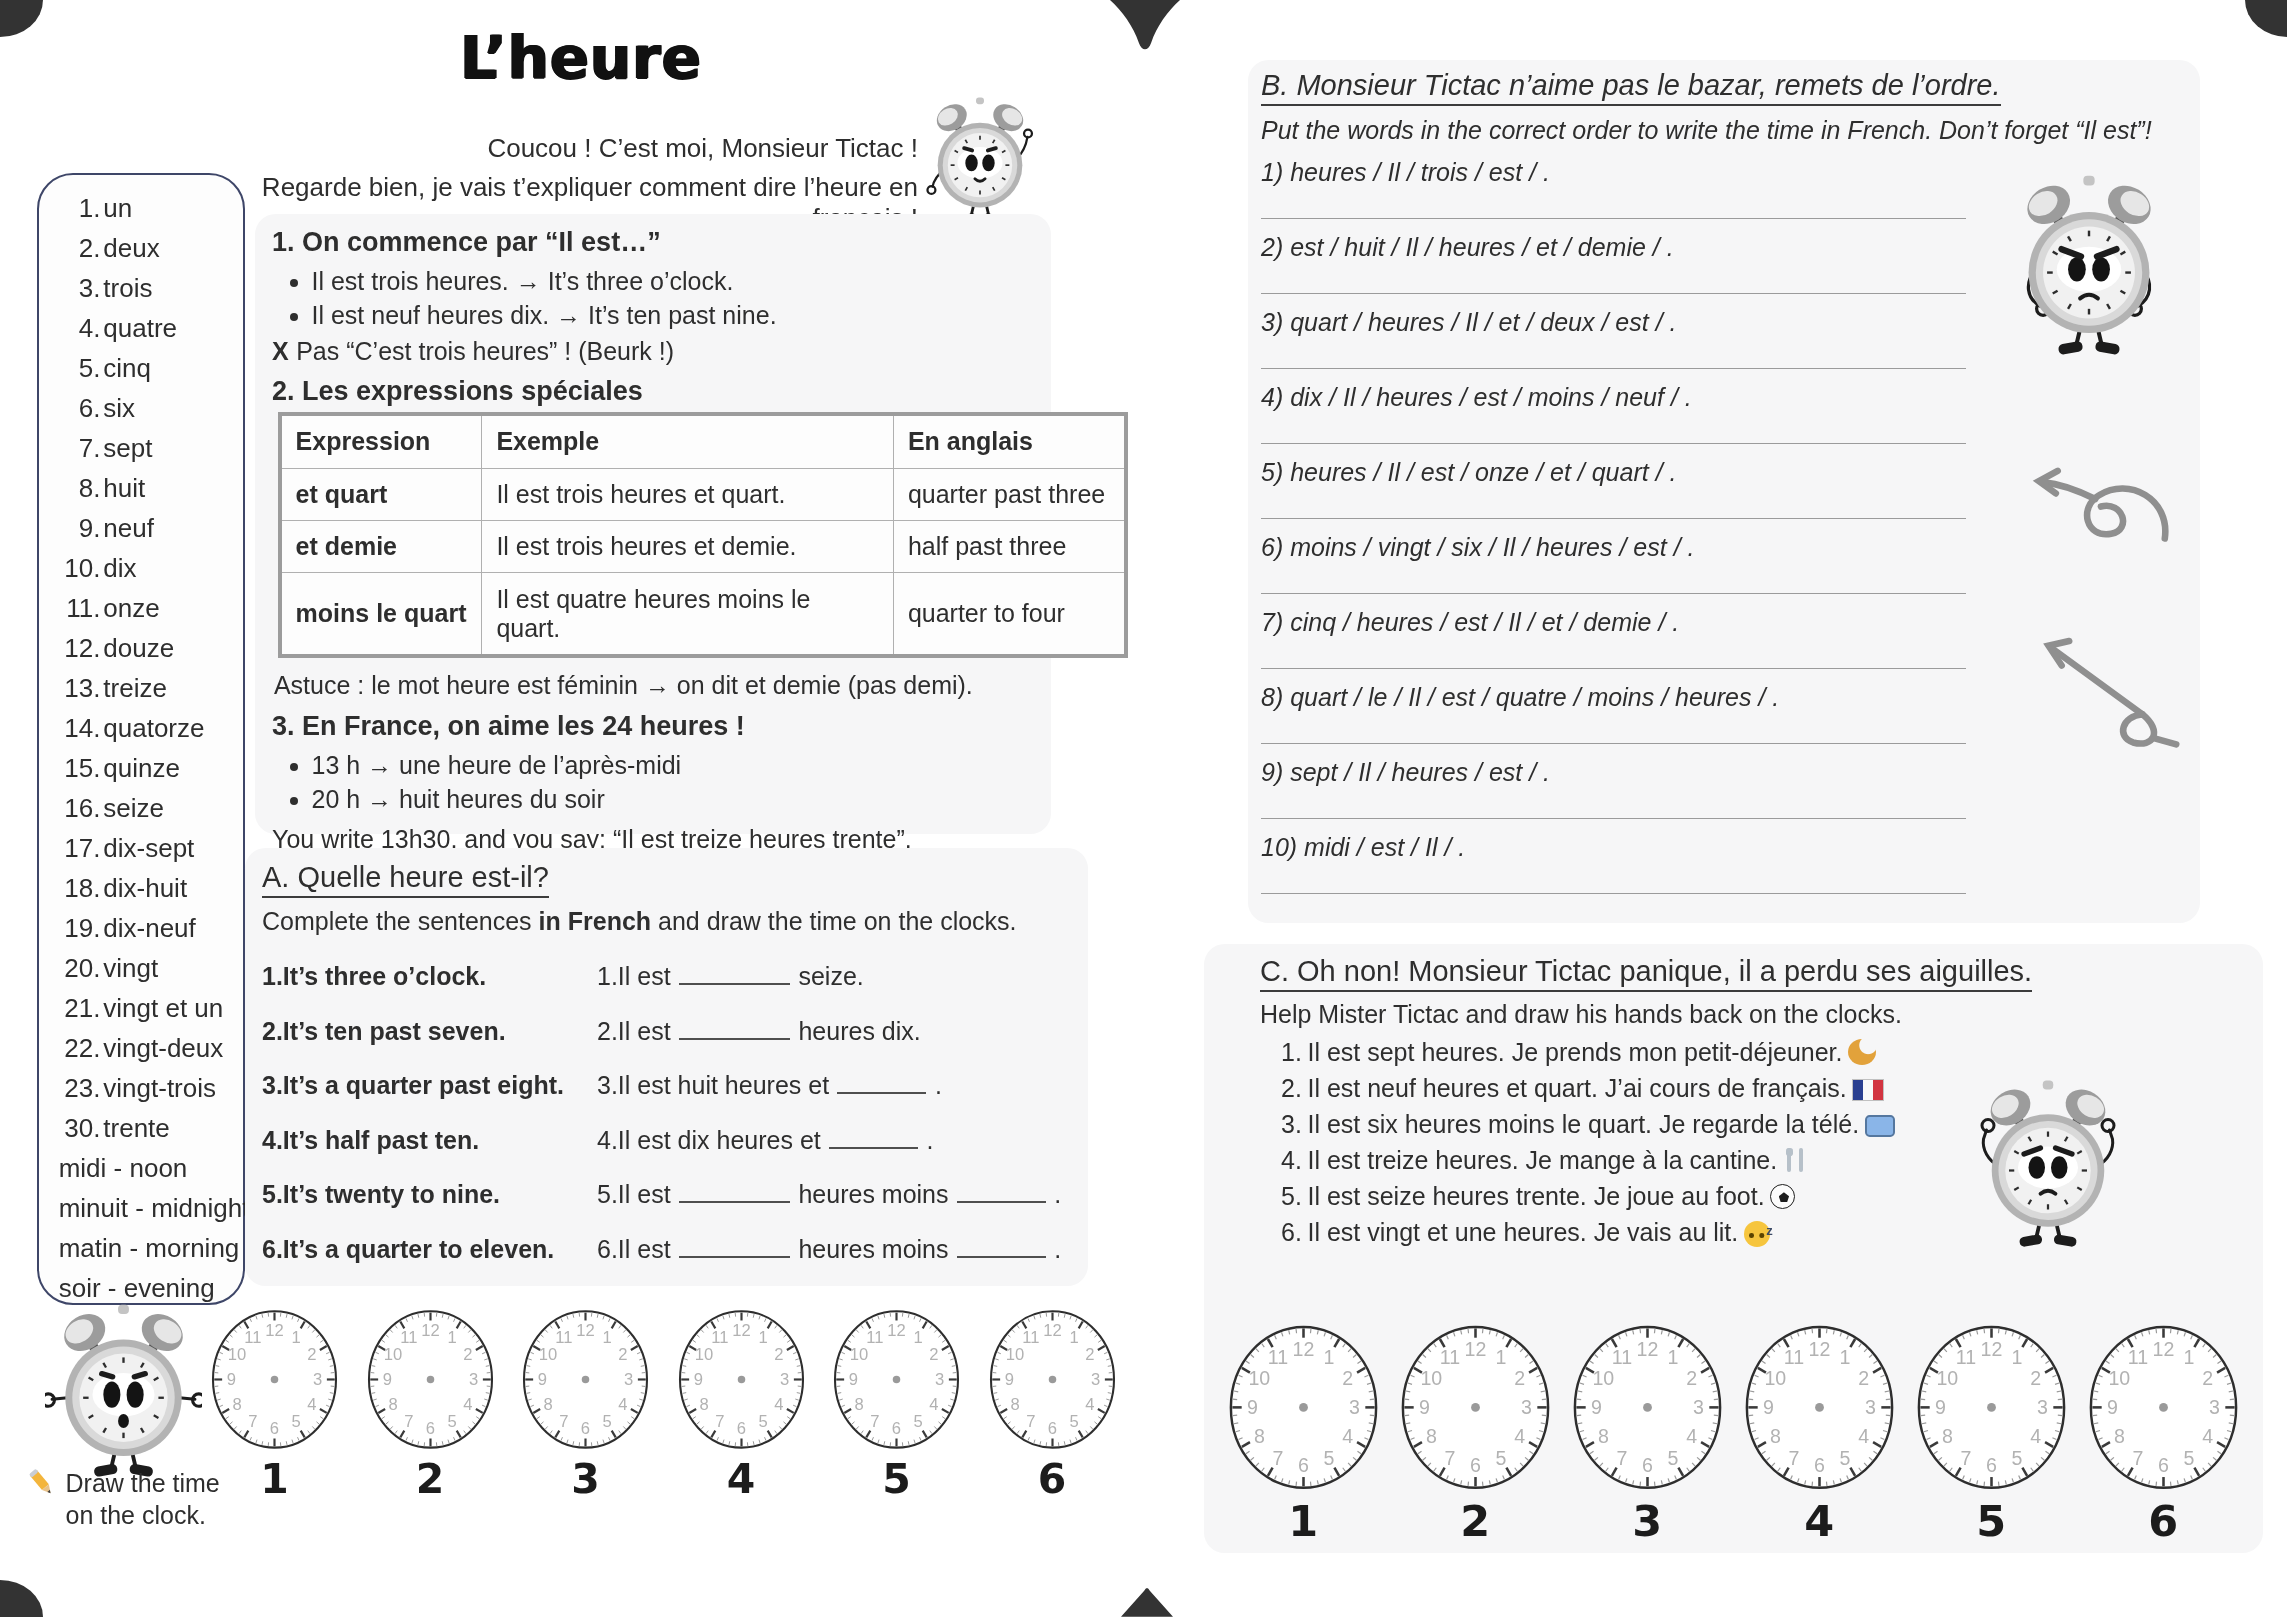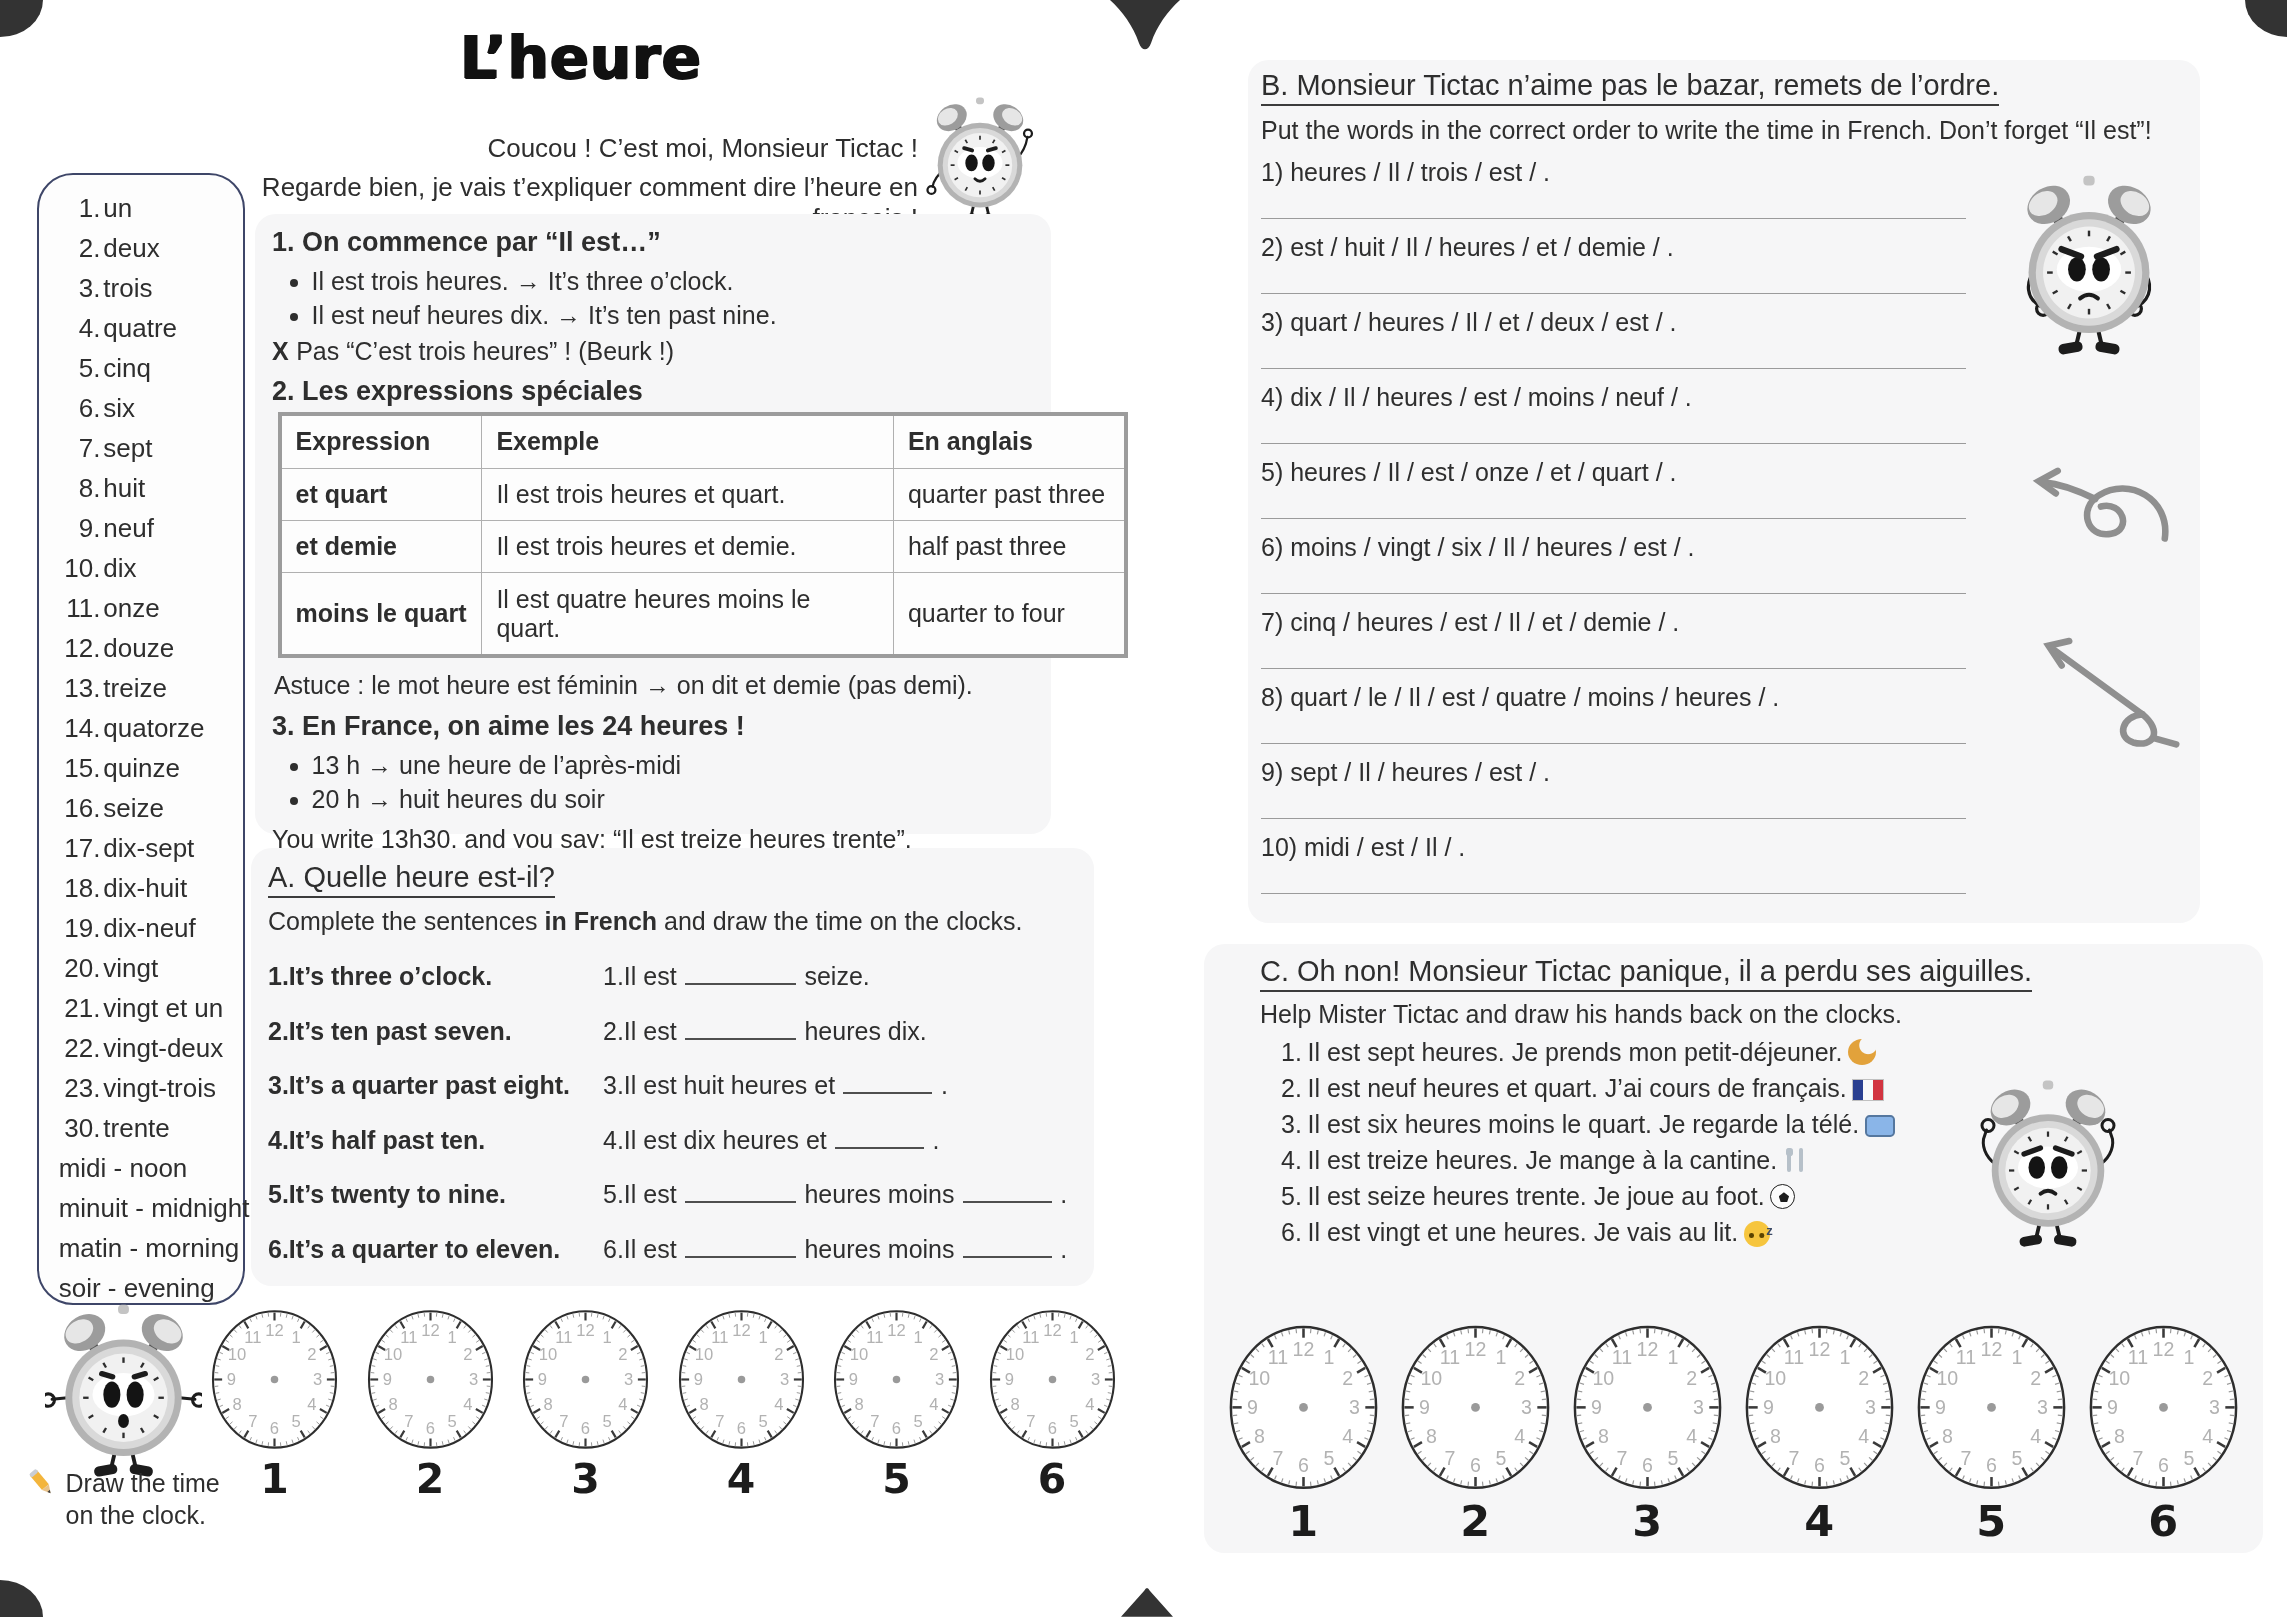--- a/index.html
+++ b/index.html
@@ -34,21 +34,21 @@
   #exp-table{border-collapse:collapse;margin:3.7px 0 13px 5.6px;width:850px;table-layout:fixed;
              border:4.7px solid #9c9c9c;background:#fdfdfd;}
   #exp-table th,#exp-table td{border:1.9px solid #b0b0b0;padding:11.2px 14px;font-size:25px;text-align:left;}
   #exp-table th{font-weight:bold;}
   #exp-table td:first-child{font-weight:bold;}
   .col-exp{width:176px;}.col-ex{width:358px;}.col-en{width:202px;}
   .astuce{font-size:25px;margin:7.5px 0 11.2px 1.9px;}
   .note-24{font-size:25px;margin:9.4px 0 0 0;}
 
   
-  #panel-a{left:251px;top:848px;width:843px;height:438px;padding:13px 17px;}
+  #panel-a{left:245px;top:848px;width:843px;height:438px;padding:13px 17px;}
   .ex-title{display:inline-block;font-size:29px;border-bottom:2.3px solid #3c3c3c;padding-bottom:1.9px;}
   .ex-instr{font-size:25px;margin-top:9.4px;}
   #a-rows{margin-top:26px;}
   .a-row{display:flex;margin-bottom:22.5px;height:32px;font-size:25px;align-items:baseline;}
   .a-en{width:335px;font-weight:bold;flex:none;}
   .a-fr span.mr{margin-right:8.4px;}
   .blank{display:inline-block;width:111px;height:20.6px;border-bottom:2.3px solid #4f4f4f;}
   .blank.short{width:89px;}
 
   
@@ -60,21 +60,21 @@
   .clock-label{font-family:"DejaVu Sans","Liberation Sans",sans-serif;font-weight:bold;font-size:41px;margin-top:3.7px;color:#1c1c1c;}
   #note{position:absolute;left:26px;top:1467px;width:197px;display:flex;gap:7.5px;font-size:25px;line-height:32px;}
   .mascot{position:absolute;}
   .mascot svg{width:100%;height:100%;}
   #mascot-title{left:923px;top:94px;width:114px;height:131px;}
   #mascot-left{left:45px;top:1300px;width:157px;height:180px;}
   #mascot-b{left:2007px;top:171px;width:164px;height:187px;}
   #mascot-c{left:1972px;top:1076px;width:152px;height:174px;}
 
   
-  #panel-b{left:1248px;top:60px;width:952px;height:863px;padding:9.4px 13px;}
+  #panel-b{left:1248px;top:60px;width:952px;height:863px;padding:9.4px 13px;font-style:italic;}
   #b-list{margin-top:13px;}
   .b-item{position:relative;height:75px;font-size:25px;}
   .b-line{position:absolute;left:0;bottom:14px;width:705px;border-bottom:1.9px solid #9b9b9b;}
   .doodle{position:absolute;}
 
   
   #panel-c{left:1204px;top:944px;width:1059px;height:609px;padding:11.2px 19px;}
   #panel-c .ex-title{margin-left:37px;}
   #panel-c .ex-instr{margin-left:37px;margin-top:7.5px;}
   #c-list{margin-top:5.6px;margin-left:58px;}

